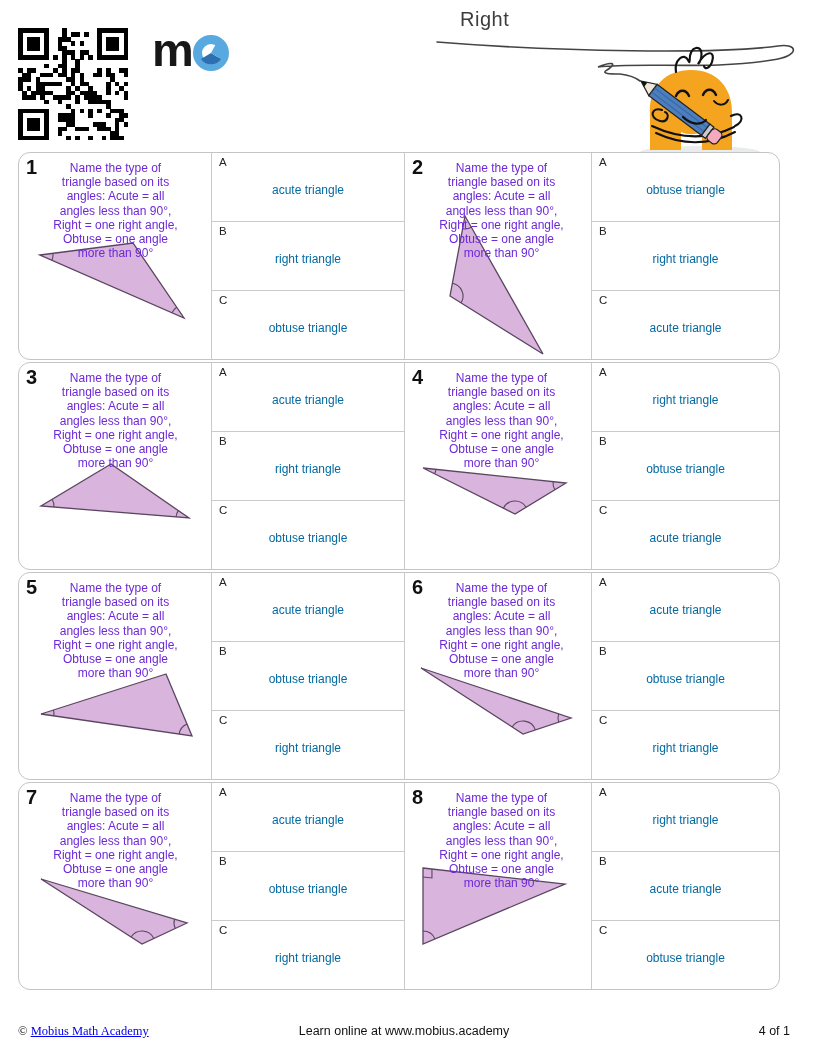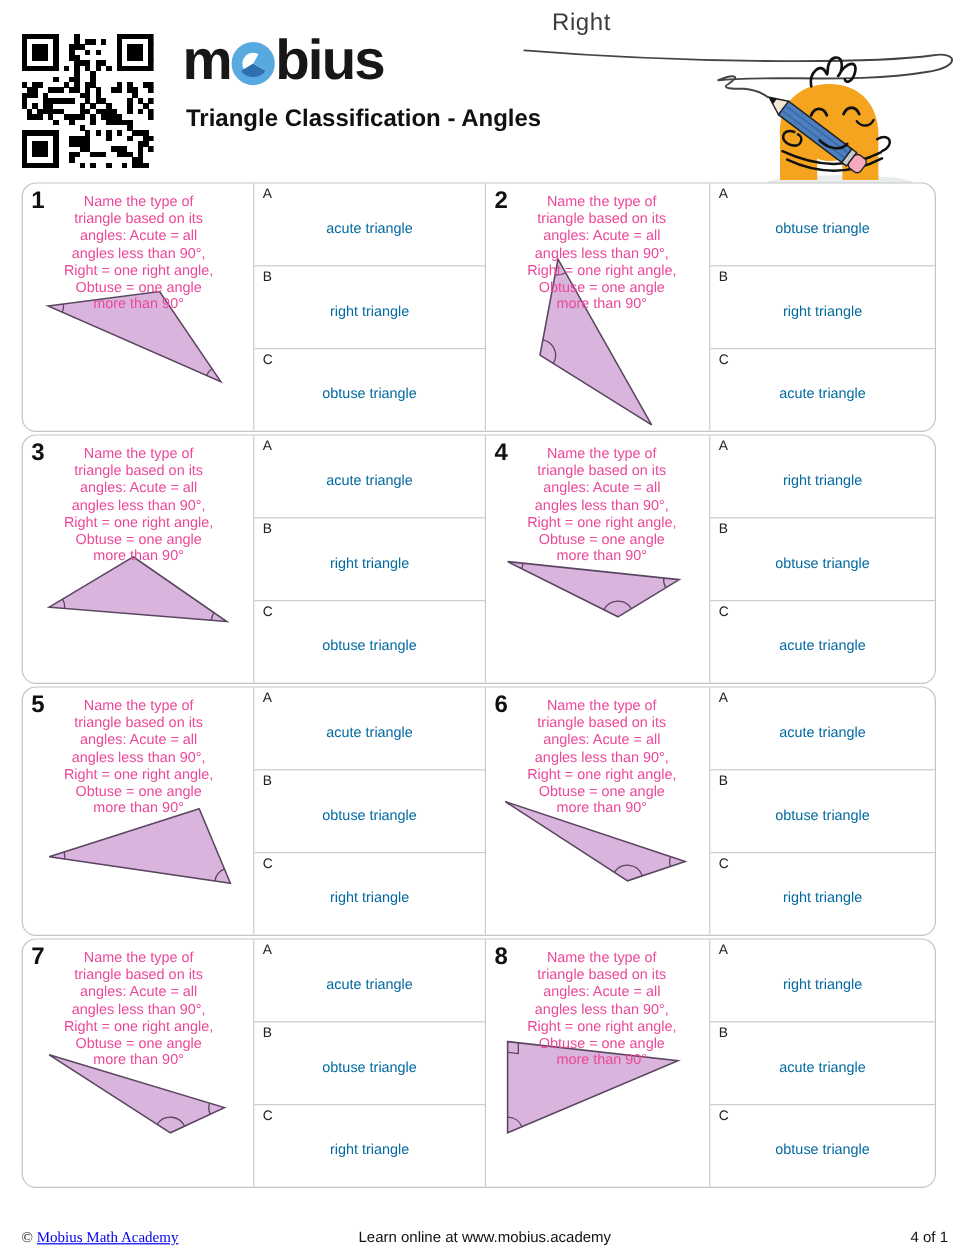--- a/index.html
+++ b/index.html
@@ -16,21 +16,21 @@
   .header-art { position:absolute; left:0; top:0; width:815px; height:168px; pointer-events:none; }
 
   
   .sheet-row { position:absolute; left:18px; width:762px; height:208px; border:1.5px solid #c4c4c4; border-radius:12px; background:#fff; }
   .r0{top:152px}.r1{top:362px}.r2{top:572px}.r3{top:782px}
 
   .pcell { position:absolute; top:0; bottom:0; }
   .pc-a { left:0; width:192px; }
   .pc-b { left:385px; width:187px; border-left:1.5px solid #cacaca; }
   .num { position:absolute; top:3px; left:7px; font-size:20px; font-weight:700; color:#111; z-index:2; }
-  .instr { position:absolute; top:8px; left:30px; width:133px; font-size:12px; line-height:14.2px; text-align:center; color:#ec4899; z-index:1; }
+  .instr { position:absolute; top:8px; left:30px; width:133px; font-size:12px; line-height:14.2px; text-align:center; color:#6d28d9; z-index:1; }
   .tri-svg { position:absolute; left:0; top:0; z-index:0; }
 
   .ocol { position:absolute; top:0; bottom:0; border-left:1.5px solid #cacaca; display:flex; flex-direction:column; }
   .oc-a { left:192px; width:193px; }
   .oc-b { left:572px; width:188px; }
   .opt { position:relative; flex:1; display:flex; align-items:center; justify-content:center; }
   .opt:not(:last-child){ border-bottom:1.5px solid #cacaca; }
   .opt-label { position:absolute; top:3px; left:7px; font-size:11.5px; color:#222; }
   .opt-text { font-size:12px; color:#0369a1; padding-top:6px; }
 
@@ -318,24 +318,22 @@
       <rect x="101.2" y="107.52000000000001" width="4.550000000000001" height="4.630000000000001" fill="#000"></rect>
     </svg>
 
   <div class="logo">
     <span class="ltxt">m</span>
     <svg width="40" height="40" viewBox="0 0 40 40">
       <circle cx="20" cy="20" r="13.5" fill="none" stroke="#58A9DF" stroke-width="9"></circle>
       <path d="M10,26 C14,33 26,33 30,26 L20,20 Z" fill="#2E6FB0"></path>
       <path d="M20,20 L30,26 C33,20 31,12 26,9 Z" fill="#58A9DF"></path>
     </svg>
-    <span class="ltxt">bius</span>
   </div>
 
-  <div class="doc-title">Triangle Classification - Angles</div>
   <div class="name-label">Right</div>
 
   <svg class="header-art" viewBox="0 0 815 168">
 
     <path d="M437,42 C560,52 720,54 778,46 C798,43 801,56 772,60 C715,70 640,62 598,67 C610,62 619,62 607,70 C600,74 611,74 620,74 C630,75 636,78 640,81" fill="none" stroke="#444" stroke-width="1.6" stroke-linecap="round"></path>
 
     <g>
       <ellipse cx="700" cy="152" rx="60" ry="6" fill="#e8ecec"></ellipse>
       <path d="M650,150 L650,115 C648,86 666,70 691,70 C717,70 734,88 732,118 L732,150 L702,150 L702,132 C695,135 688,135 681,132 L681,150 Z" fill="#F5A41F"></path>
       <path d="M676,72 C674,60 684,52 688,60 C692,68 686,50 696,48 C704,47 702,60 698,64 C706,50 716,50 712,62 C710,68 705,70 704,66" fill="none" stroke="#111" stroke-width="2.2" stroke-linecap="round"></path>

